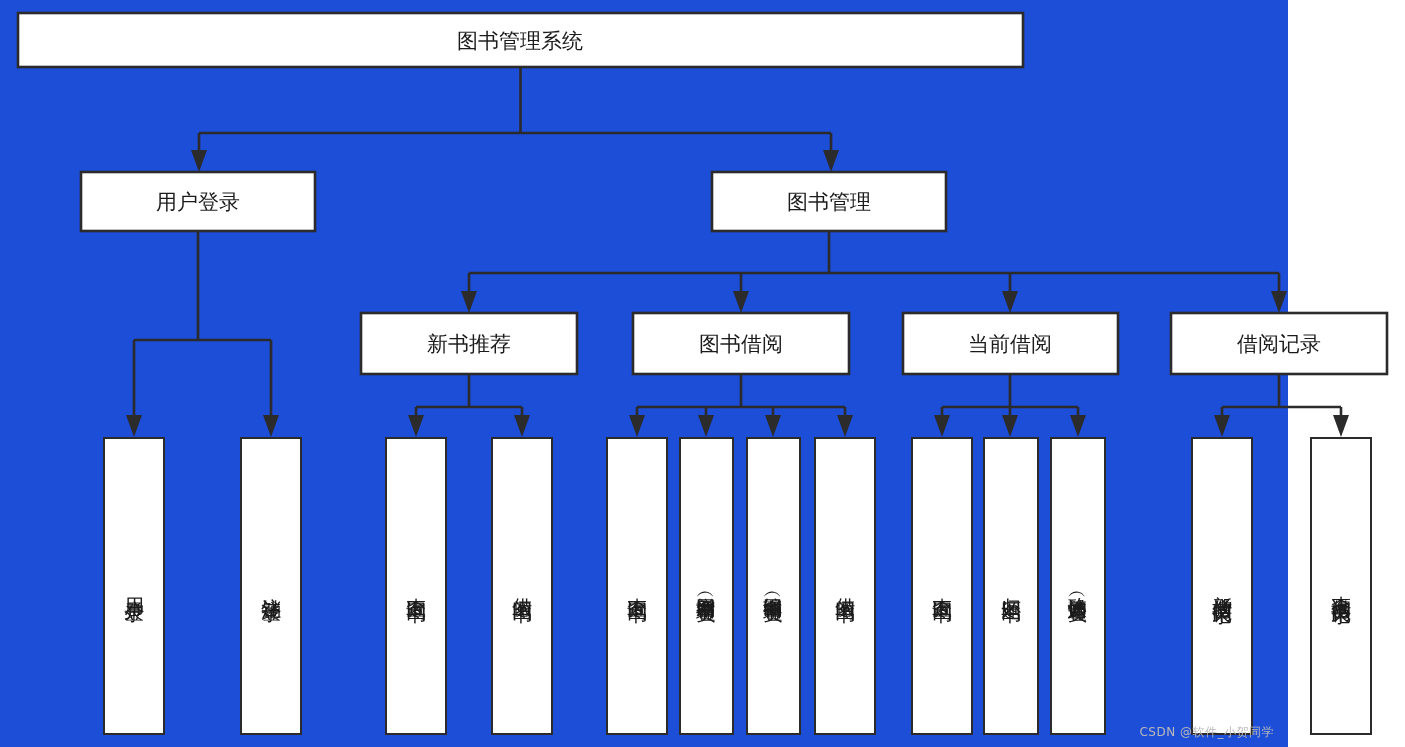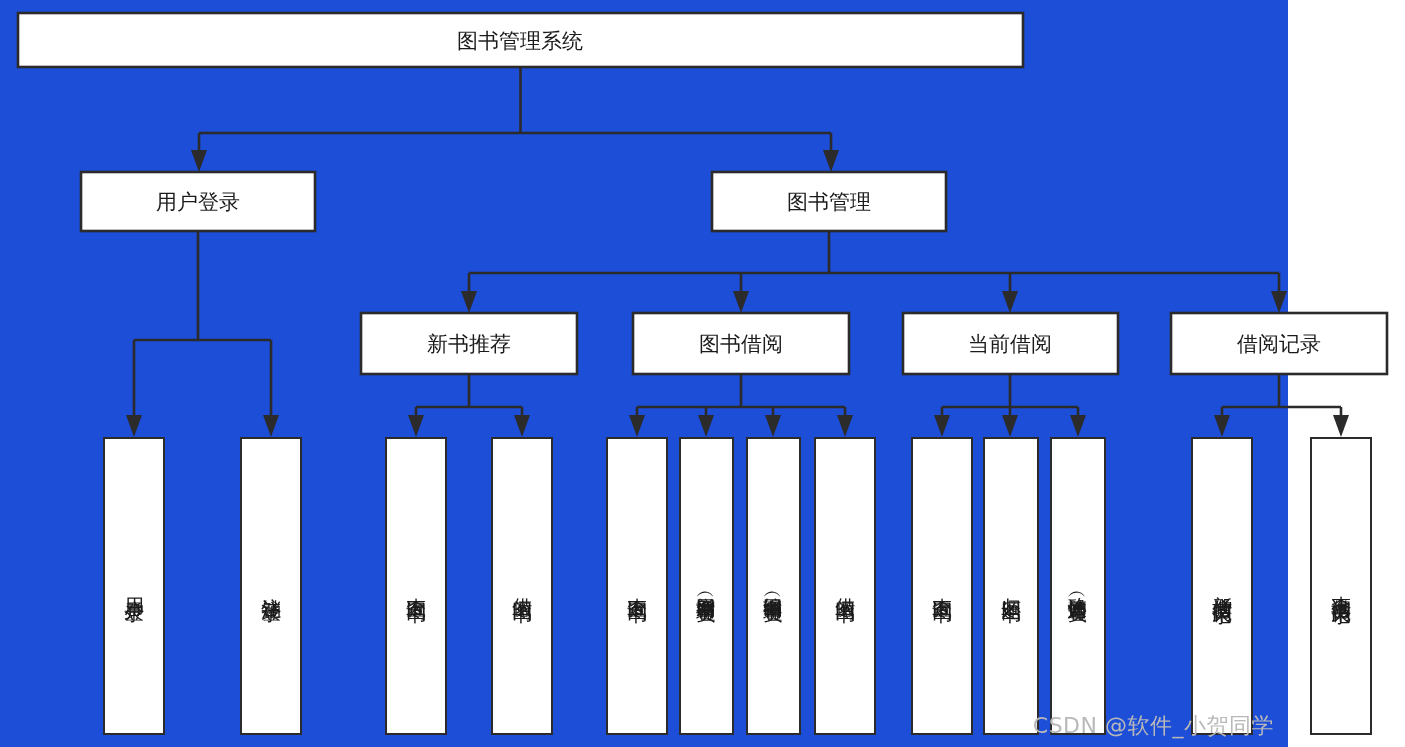--- a/index.html
+++ b/index.html
@@ -70,21 +70,21 @@
     color: #1b1b1b;
     white-space: nowrap;
     text-align: center;
   }
   .leaf-text.narrow { font-size: 19px; letter-spacing: 1px; }
   .watermark {
     position: absolute;
     right: 14px;
     bottom: 6px;
     font-family: "DejaVu Sans", "Liberation Sans", sans-serif;
-    font-size: 22px;
+    font-size: 12px;
     color: #b9b9b9;
     letter-spacing: 0.5px;
     white-space: nowrap;
     pointer-events: none;
   }
 </style>
 </head>
 <body>
 
 <div id="diagram-root">

